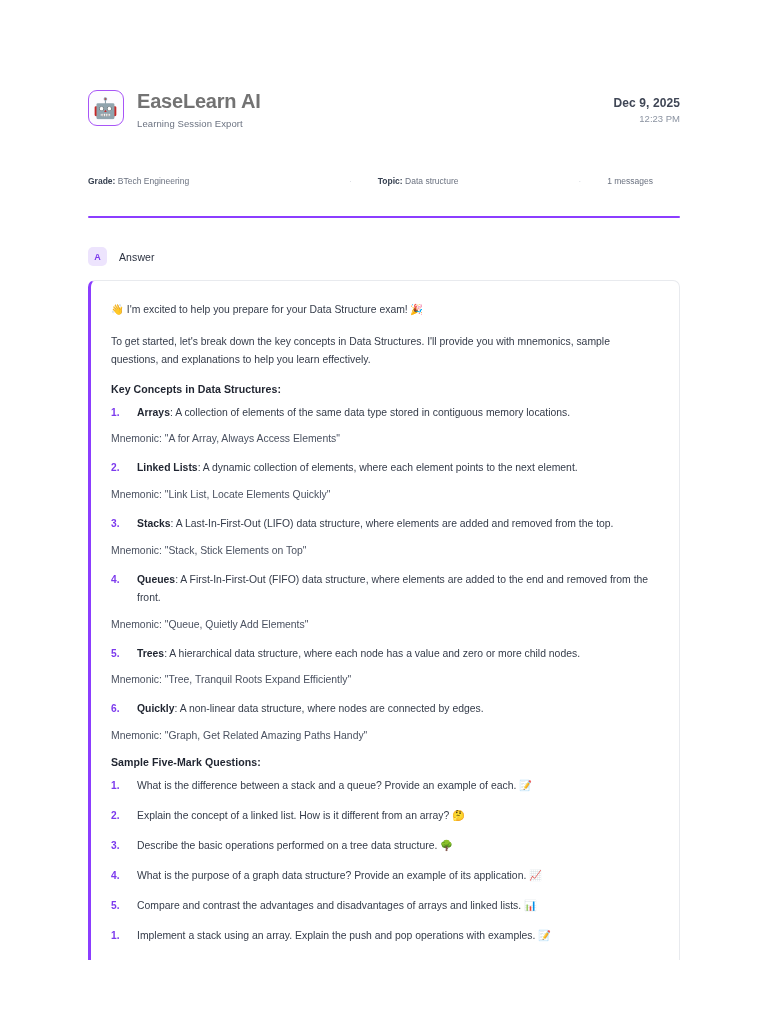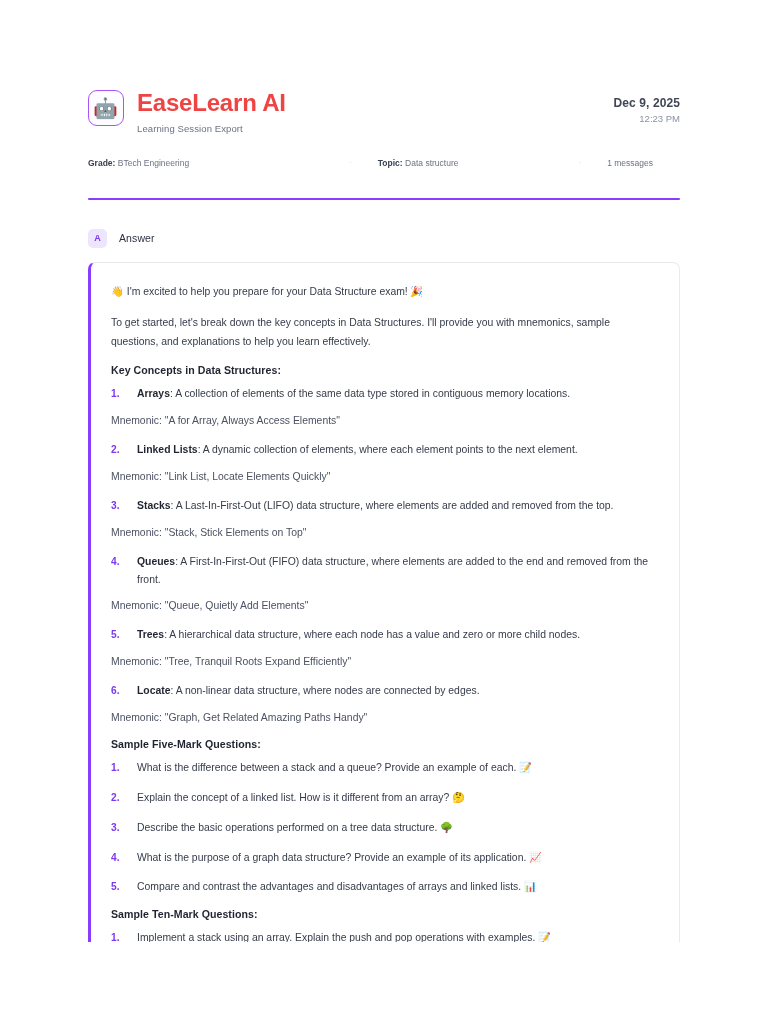--- a/index.html
+++ b/index.html
@@ -37,23 +37,23 @@
     border-radius: 9px;
     background: #fdfcff;
     display: flex; align-items: center; justify-content: center;
     font-size: 20px;
     line-height: 1;
     flex: none;
     margin-top: 2px;
   }
   .brand-text { padding-top: 1px; }
   .brand-title {
-    font-size: 24px;
-    font-weight: bold;
-    color: #ef4444;
+    font-size: 20px;
+    font-weight: bold;
+    color: #737373;
     letter-spacing: -0.2px;
     line-height: 1.2;
   }
   .brand-sub {
     margin-top: 5px;
     font-size: 9.5px;
     color: #6b7280;
     letter-spacing: 0.1px;
   }
   .stamp { text-align: right; padding-top: 8px; }
@@ -64,21 +64,21 @@
     letter-spacing: 0.1px;
   }
   .stamp-time {
     margin-top: 3px;
     font-size: 9.5px;
     color: #8b93a1;
   }
 
   
   .meta {
-    margin-top: 20px;
+    margin-top: 43px;
     display: flex;
     align-items: center;
     font-size: 8.5px;
     color: #6b7280;
   }
   .meta-item { white-space: nowrap; }
   .meta-item b { color: #374151; font-weight: bold; }
   .meta-dot {
     color: #d5d8de;
     font-size: 8px;
@@ -262,21 +262,21 @@
             <span class="txt"><b>Queues</b>: A First-In-First-Out (FIFO) data structure, where elements are added to the end and removed from the front.</span>
           </div>
           <div class="mnemonic">Mnemonic: "Queue, Quietly Add Elements"</div>
           <div class="li">
             <span class="num">5.</span>
             <span class="txt"><b>Trees</b>: A hierarchical data structure, where each node has a value and zero or more child nodes.</span>
           </div>
           <div class="mnemonic">Mnemonic: "Tree, Tranquil Roots Expand Efficiently"</div>
           <div class="li">
             <span class="num">6.</span>
-            <span class="txt"><b>Locate</b>: A non-linear data structure, where nodes are connected by edges.</span>
+            <span class="txt"><b>Quickly</b>: A non-linear data structure, where nodes are connected by edges.</span>
           </div>
           <div class="mnemonic">Mnemonic: "Graph, Get Related Amazing Paths Handy"</div>
         </div>
 
       <div class="h-sec">Sample Five-Mark Questions:</div>
       <div id="five-mark-container">
           <div class="qli">
             <span class="num">1.</span>
             <span class="txt">What is the difference between a stack and a queue? Provide an example of each. 📝</span>
           </div>
@@ -291,21 +291,20 @@
           <div class="qli">
             <span class="num">4.</span>
             <span class="txt">What is the purpose of a graph data structure? Provide an example of its application. 📈</span>
           </div>
           <div class="qli">
             <span class="num">5.</span>
             <span class="txt">Compare and contrast the advantages and disadvantages of arrays and linked lists. 📊</span>
           </div>
         </div>
 
-      <div class="h-sec">Sample Ten-Mark Questions:</div>
       <div id="ten-mark-container">
           <div class="qli">
             <span class="num">1.</span>
             <span class="txt">Implement a stack using an array. Explain the push and pop operations with examples. 📝</span>
           </div>
         </div>
 
     </div>
   </div>
 </div>

